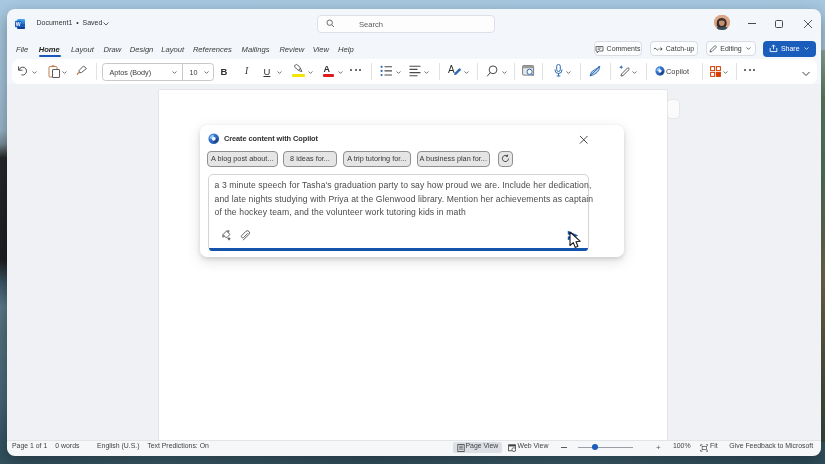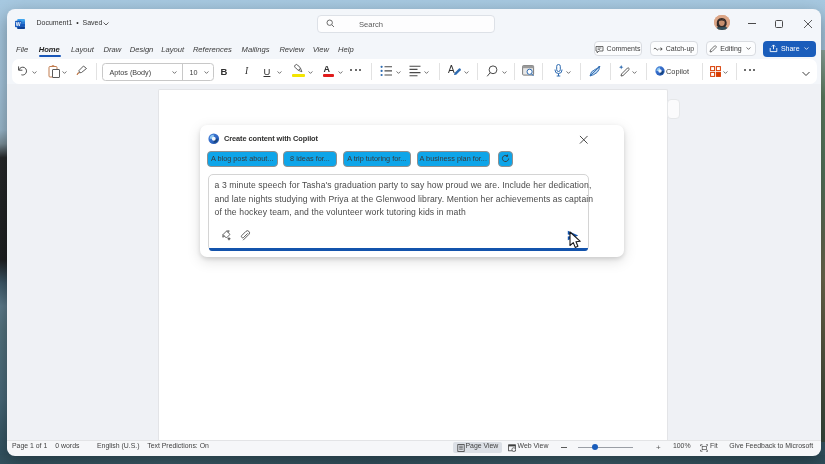--- a/index.html
+++ b/index.html
@@ -38,21 +38,21 @@
   
   #docarea{left:6.5px;top:84px;width:814px;height:356px;background:#eff1f5;}
   #page{left:151px;top:4.5px;width:510.5px;height:354px;background:#fff;
     border:1px solid #e3e4e7;border-bottom:none;border-radius:2px 2px 0 0;box-sizing:border-box;}
   #commenttab{left:660.5px;top:15px;width:13px;height:20px;background:#fbfbfc;
     border:1px solid #e5e7e9;border-radius:4px;box-sizing:border-box;}
   
   #dialog{left:199.5px;top:124.5px;width:424px;height:132px;background:#fff;border-radius:7px;
     box-shadow:0 2px 4px rgba(0,0,0,.12),0 4px 14px rgba(0,0,0,.13);}
   #dlgtitle{left:24.5px;top:9px;font-size:7.4px;font-weight:bold;color:#2f2f2e;letter-spacing:-.08px;}
-  .pill{top:26px;height:16.5px;border:1px solid #909090;border-radius:4px;background:#0ea5e9;
+  .pill{top:26px;height:16.5px;border:1px solid #909090;border-radius:4px;background:#e5e5e5;
     box-sizing:border-box;display:flex;align-items:center;justify-content:center;
     font-size:7.3px;color:#3a3a3a;}
   #tarea{left:8px;top:49px;width:381.5px;height:77px;background:#fff;border:1px solid #d4d4d4;
     border-radius:5px;box-sizing:border-box;}
   #tbar{left:0;bottom:-1px;width:100%;height:3px;background:#1353ac;border-radius:0 0 5px 5px;}
   #ttext{left:6px;top:4.5px;font-size:8.6px;line-height:13.7px;color:#4a4a4a;letter-spacing:.12px;white-space:nowrap;}
   
   #statusbar{left:6.5px;top:440px;width:814px;height:15px;background:#f6f7f9;border-top:1px solid #e3e4e6;
     font-size:6.9px;color:#3f3f3f;border-radius:0 0 8px 8px;}
   .st{top:0.8px;}

